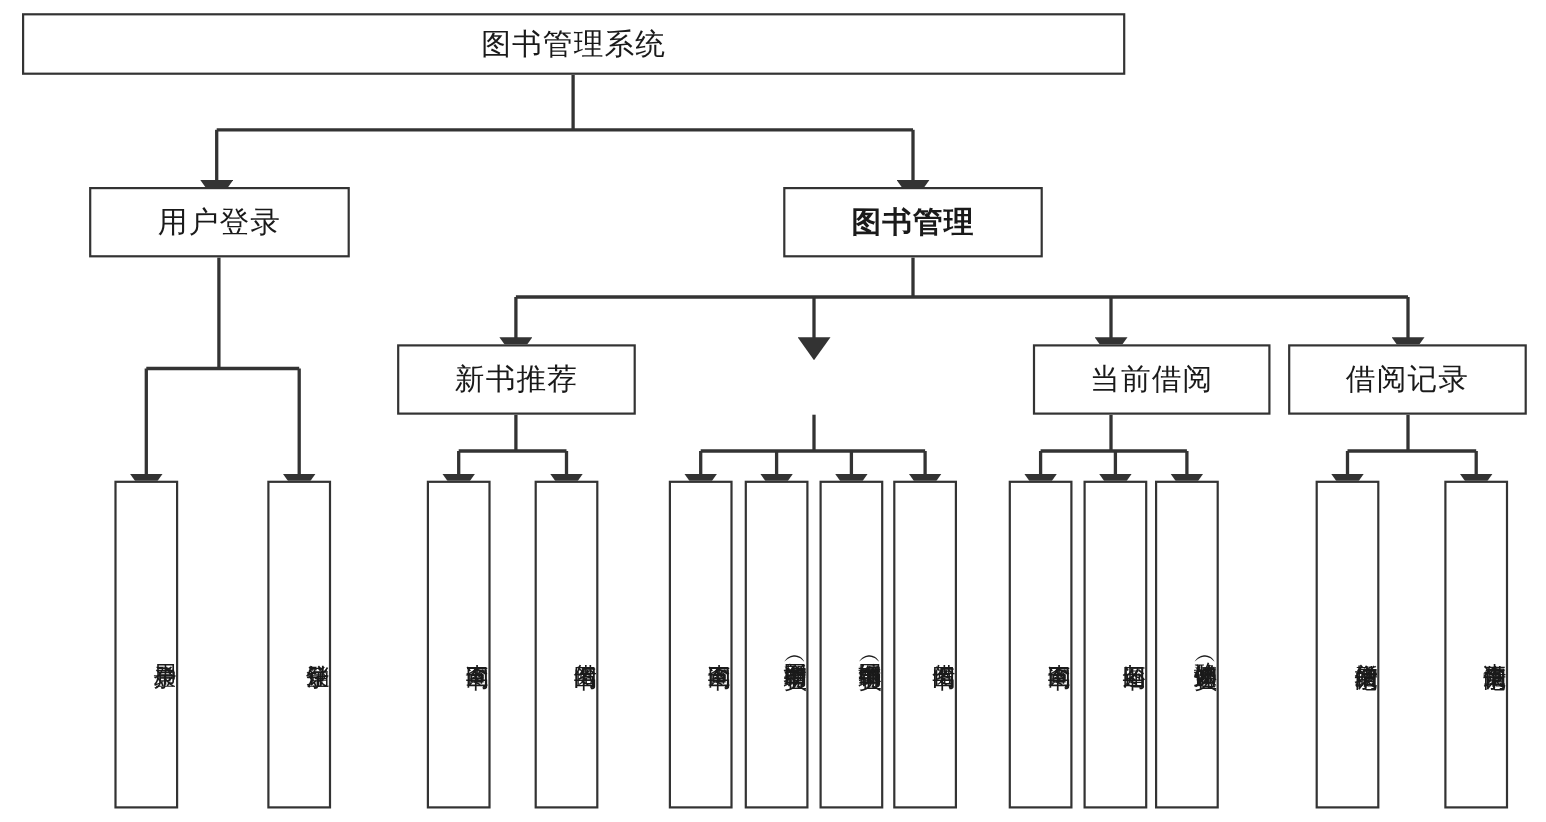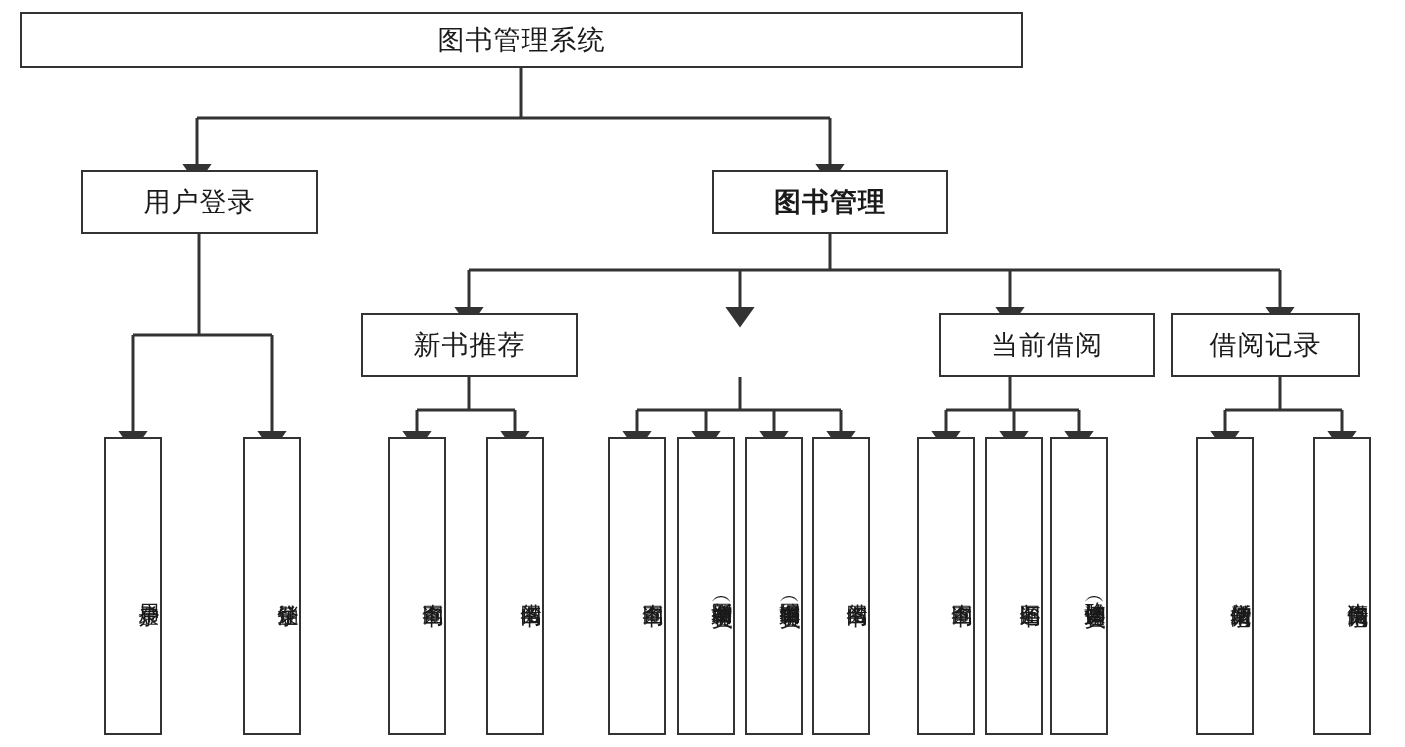--- a/index.html
+++ b/index.html
@@ -130,21 +130,21 @@
   <div class="node horizontal" id="node-l2-1" style="left: 712px; top: 170px; width: 236px; height: 64px; font-weight: bold;">
     <span>图书管理</span>
   </div>
 
   <div class="node horizontal" id="node-l3-0" style="left: 361px; top: 313px; width: 217px; height: 64px;">
     <span>新书推荐</span>
   </div>
   <div class="node horizontal" id="node-l3-2" style="left: 902px; top: 313px; width: 216px; height: 64px; margin-left: 37px;">
     <span>当前借阅</span>
   </div>
-  <div class="node horizontal" id="node-l3-3" style="left: 1171px; top: 313px; width: 189px; height: 64px;">
+  <div class="node horizontal" id="node-l3-3" style="left: 1171px; top: 313px; width: 217px; height: 64px;">
     <span>借阅记录</span>
   </div>
 
   <div class="node vertical" id="node-leaf-0" style="left: 104px; top: 437px; width: 58px; height: 298px;">
     <span class="vtext">用户登录</span>
   </div>
   <div class="node vertical" id="node-leaf-1" style="left: 243px; top: 437px; width: 58px; height: 298px;">
     <span class="vtext">注销登录</span>
   </div>
   <div class="node vertical" id="node-leaf-2" style="left: 388px; top: 437px; width: 58px; height: 298px;">

